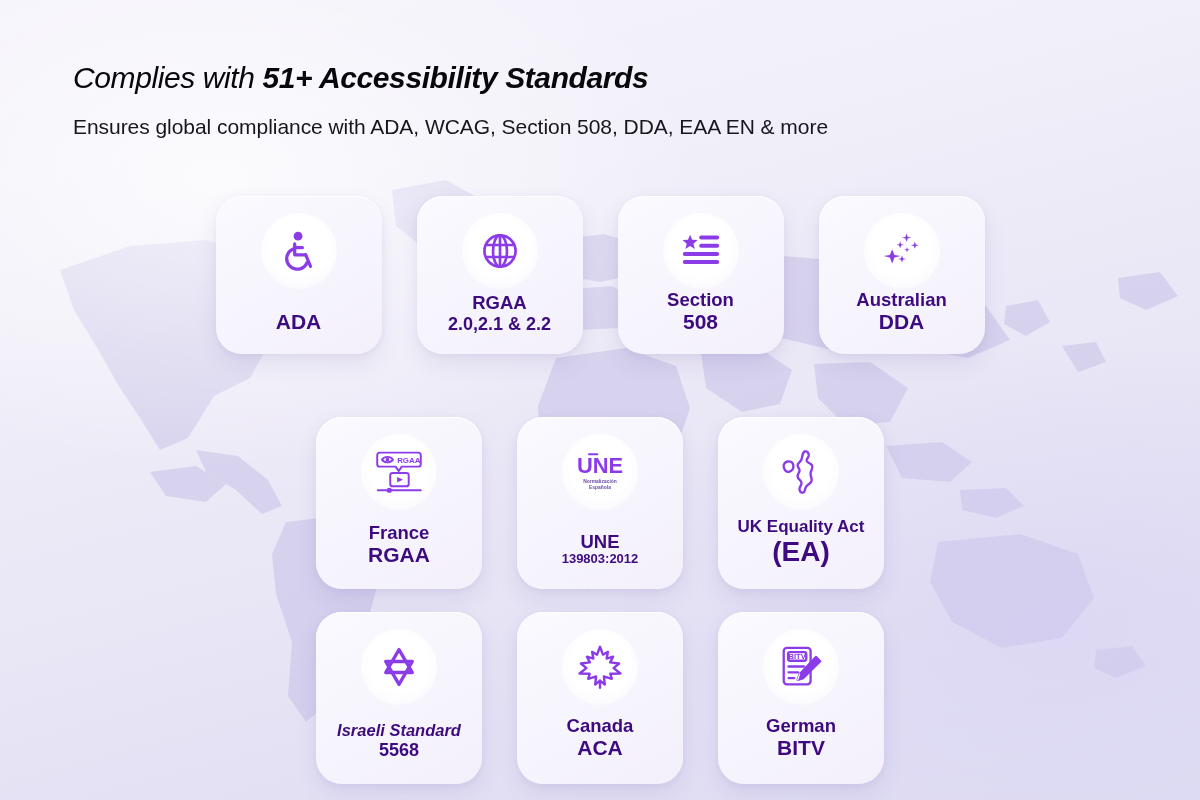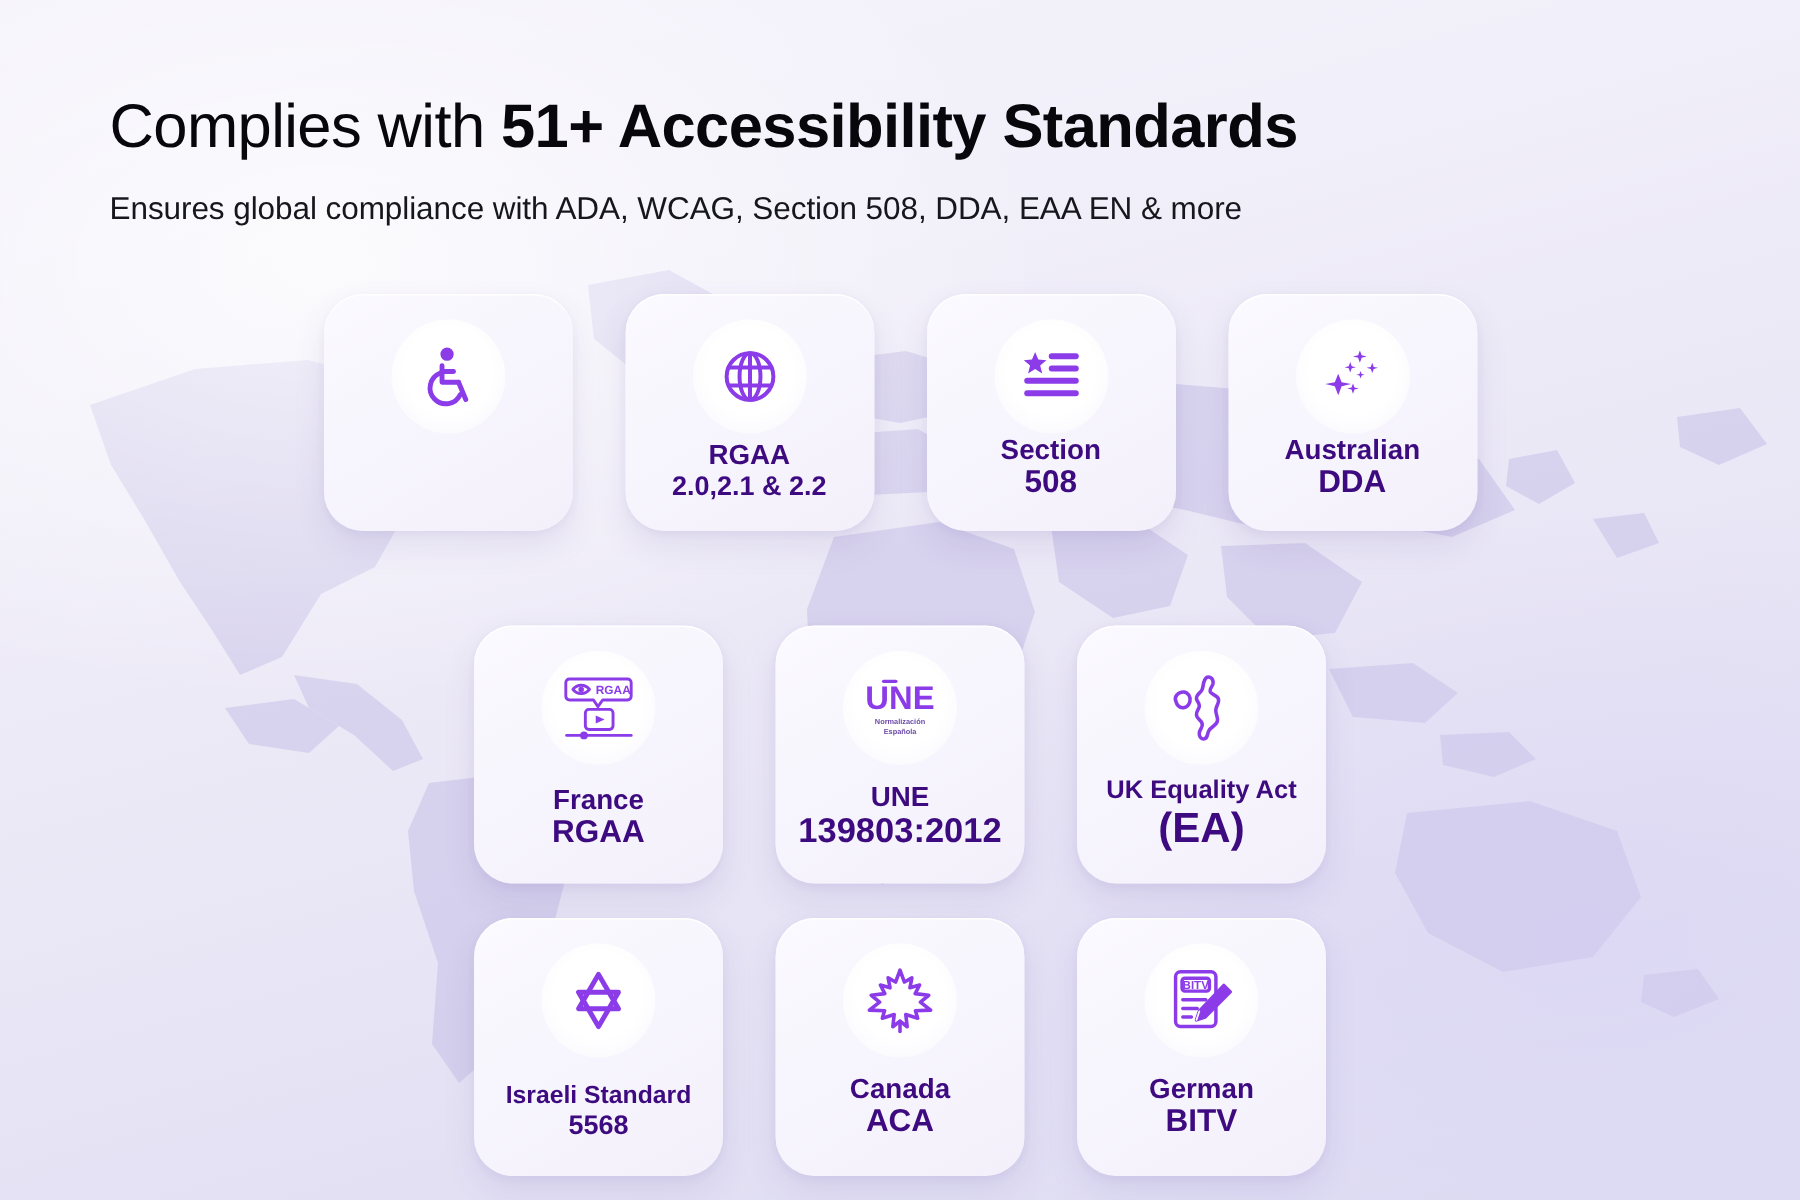--- a/index.html
+++ b/index.html
@@ -43,26 +43,27 @@
   }
 
   
   .header {
     position: absolute;
     left: 73px;
     top: 60px;
     width: 1000px;
   }
   .title {
-    font-size: 41px;
+    font-size: 30px;
     line-height: 1.18;
     color: #07070c;
     letter-spacing: -0.4px;
     font-weight: 400;
     white-space: nowrap;
+    font-style: italic;
   }
   .title .strong { font-weight: 700; }
   .subtitle {
     margin-top: 20px;
     font-size: 21px;
     color: #16161d;
     letter-spacing: -0.05px;
     white-space: nowrap;
   }
 
@@ -118,23 +119,23 @@
     width: 100%;
     text-align: center;
     font-weight: 700;
     color: #3d0b7f;
     line-height: 1.12;
     padding: 0 4px;
   }
   .card-label .l1 { display: block; font-size: 18.5px; }
   .card-label .l2 { display: block; font-size: 21px; }
   .card-label.single .l1 { font-size: 21px; }
-  .card-label.small1 .l1 { font-size: 16.5px; }
+  .card-label.small1 .l1 { font-size: 16.5px; font-style: italic; }
   .card-label.small2 .l2 { font-size: 18px; }
-  .card-label.tiny2 .l2 { font-size: 23px; }
+  .card-label.tiny2 .l2 { font-size: 13px; }
   .card-label.wide .l1 { font-size: 17px; }
   .card-label.wide .l2 { font-size: 28px; }
 
   .row.r2 .card-label { margin-bottom: 22px; }
   .row.r3 .card-label { margin-bottom: 24px; }
 </style>
 </head>
 <body>
 
 <svg id="world-map" viewBox="0 0 1200 620" preserveAspectRatio="none" aria-hidden="true">
@@ -181,20 +182,23 @@
 
     <div class="card">
       <div class="icon-halo">
         <svg width="46" height="46" viewBox="0 0 48 48" fill="none" stroke="#8b3ce8" stroke-width="3.4" stroke-linecap="round" stroke-linejoin="round">
           <circle cx="23" cy="8.5" r="4.6" fill="#8b3ce8" stroke="none"></circle>
           <path d="M19.5 16.5 L19.5 28 L31 28"></path>
           <path d="M31 28 L36 40"></path>
           <path d="M19.5 20.5 L27.5 20.5"></path>
           <path d="M32.2 36.5 A11 11 0 1 1 18 21.8"></path>
         </svg>
+      </div>
+      <div class="card-label single">
+        <span class="l1">ADA</span>
       </div>
     </div>
 
     <div class="card">
       <div class="icon-halo">
         <svg width="44" height="44" viewBox="0 0 48 48" fill="none" stroke="#8b3ce8" stroke-width="2.9">
           <circle cx="24" cy="24" r="17"></circle>
           <ellipse cx="24" cy="24" rx="7.6" ry="17"></ellipse>
           <path d="M7.6 17.5 H40.4 M7.6 30.5 H40.4 M24 7 V41"></path>
         </svg>

